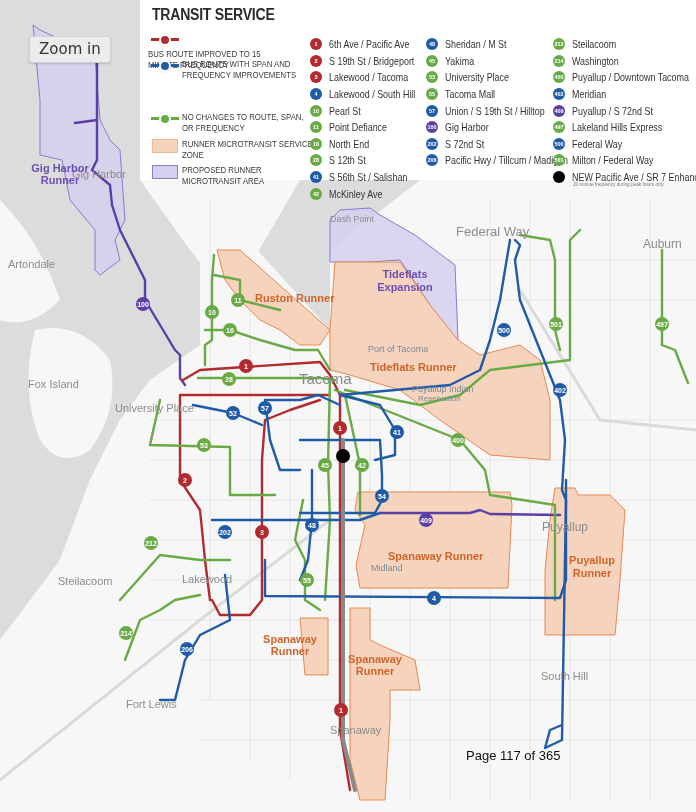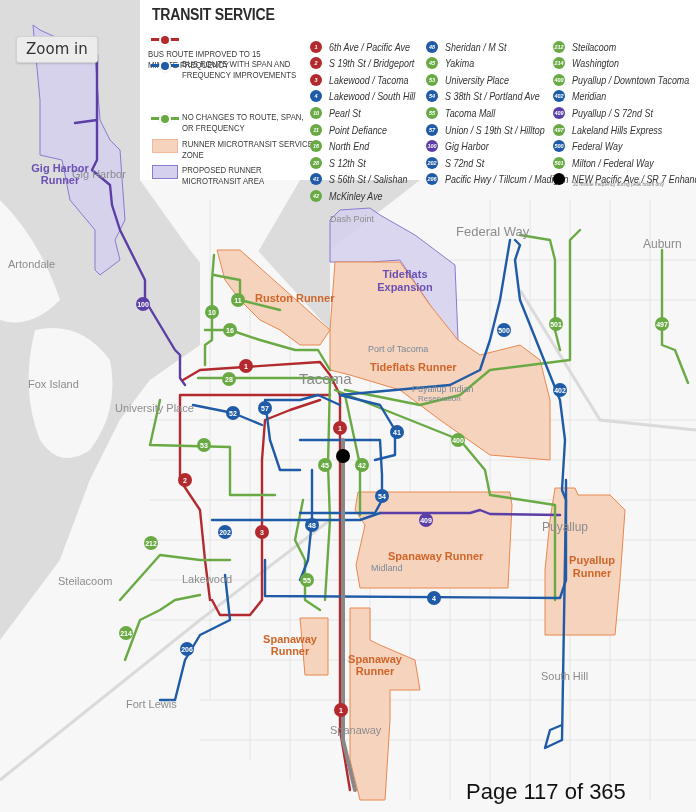--- a/index.html
+++ b/index.html
@@ -7,26 +7,26 @@
   #map { position:absolute; left:0; top:0; width:696px; height:812px; }
   .legend-panel { position:absolute; left:140px; top:0; width:591px; height:180px; background:#ffffff; }
   .legend-title { position:absolute; left:12px; top:6px; font-family:"Liberation Sans", sans-serif; font-weight:bold; font-size:16px; letter-spacing:-0.3px; color:#2b2b2b; transform:scaleX(0.88); transform-origin:left top; }
   .legend-type { position:absolute; left:8px; display:flex; align-items:flex-start; }
   .legend-type .sym { width:34px; height:16px; position:relative; flex:none; }
   .legend-type .sym .line { position:absolute; left:3px; right:3px; top:6px; height:3px; }
   .legend-type .sym .dot { position:absolute; left:11px; top:2px; width:8px; height:8px; border-radius:50%; border:2px solid #fff; box-shadow:0 0 0 1px rgba(0,0,0,0.05); }
   .legend-type .sym .box { position:absolute; left:4px; top:1px; width:26px; height:14px; box-sizing:border-box; border:1.5px solid; }
   .legend-type .txt { font-family:"Liberation Sans", sans-serif; font-size:9.5px; line-height:11px; color:#3a3a3a; text-transform:uppercase; transform:scaleX(0.82); transform-origin:left top; width:160px; }
   .route-col { position:absolute; top:36px; }
-  .route-item { height:16.6px; display:flex; align-items:flex-end; white-space:nowrap;font-style:italic; }
+  .route-item { height:16.6px; display:flex; align-items:center; white-space:nowrap; }
   .badge { width:12px; height:12px; border-radius:50%; color:#fff; font-size:5.5px; font-weight:bold; display:flex; align-items:center; justify-content:center; flex:none; margin-right:7px; font-family:"Liberation Sans", sans-serif; }
   .route-name { font-size:10.5px; color:#333; transform:scaleX(0.85); transform-origin:left center; display:inline-block; font-family:"Liberation Sans", sans-serif; }
   .route-note { position:absolute; left:573px; top:181px; font-size:5.5px; color:#777; transform:scaleX(0.85); transform-origin:left top; white-space:nowrap; }
-  .zoom-btn { position:absolute; left:16px; top:36px; padding:3px 9px 4px 9px; background:#ececec; border:1px solid #d2d2d2; border-radius:3px; font-size:15px; color:#333; font-family:"DejaVu Sans", sans-serif; cursor:pointer; box-shadow:0 1px 2px rgba(0,0,0,0.15); }
-  .page-num { position:absolute; left:466px; top:779px; font-size:22px; color:#111; font-family:"Liberation Sans", sans-serif; }
+  .zoom-btn { position:absolute; left:29px; top:36px; padding:3px 9px 4px 9px; background:#ececec; border:1px solid #d2d2d2; border-radius:3px; font-size:15px; color:#333; font-family:"DejaVu Sans", sans-serif; cursor:pointer; box-shadow:0 1px 2px rgba(0,0,0,0.15); }
+  .page-num { position:absolute; left:466px; top:748px; font-size:13px; color:#111; font-family:"Liberation Sans", sans-serif; }
   svg text { font-family:"Liberation Sans", sans-serif; }
 </style>
 </head>
 <body>
 
 <svg id="map" viewBox="0 0 696 812" xmlns="http://www.w3.org/2000/svg">
 
   <g fill="#dcdcdc">
     <path d="M0,0 L140,0 L140,180 L190,250 L230,300 L300,180 L420,180 L440,260 L380,290 L330,330 L300,350 L250,360 L200,345 L175,370 L150,380 L120,420 L90,480 L60,560 L30,620 L0,640 Z"></path>
     <path d="M35,330 Q80,320 110,360 Q120,410 90,450 Q60,470 40,440 Q20,390 35,330 Z" fill="#f7f7f7"></path>
@@ -351,24 +351,20 @@
       </div>
     <div class="route-item">
         <span class="badge" style="background:#6aaa45">45</span>
         <span class="route-name">Yakima</span>
       </div>
     <div class="route-item">
         <span class="badge" style="background:#6aaa45">53</span>
         <span class="route-name">University Place</span>
       </div>
     <div class="route-item">
-        <span class="badge" style="background:#1f5ba6">54</span>
-        <span class="route-name">S 38th St / Portland Ave</span>
-      </div>
-    <div class="route-item">
         <span class="badge" style="background:#6aaa45">55</span>
         <span class="route-name">Tacoma Mall</span>
       </div>
     <div class="route-item">
         <span class="badge" style="background:#1f5ba6">57</span>
         <span class="route-name">Union / S 19th St / Hilltop</span>
       </div>
     <div class="route-item">
         <span class="badge" style="background:#5b3ea6">100</span>
         <span class="route-name">Gig Harbor</span>

